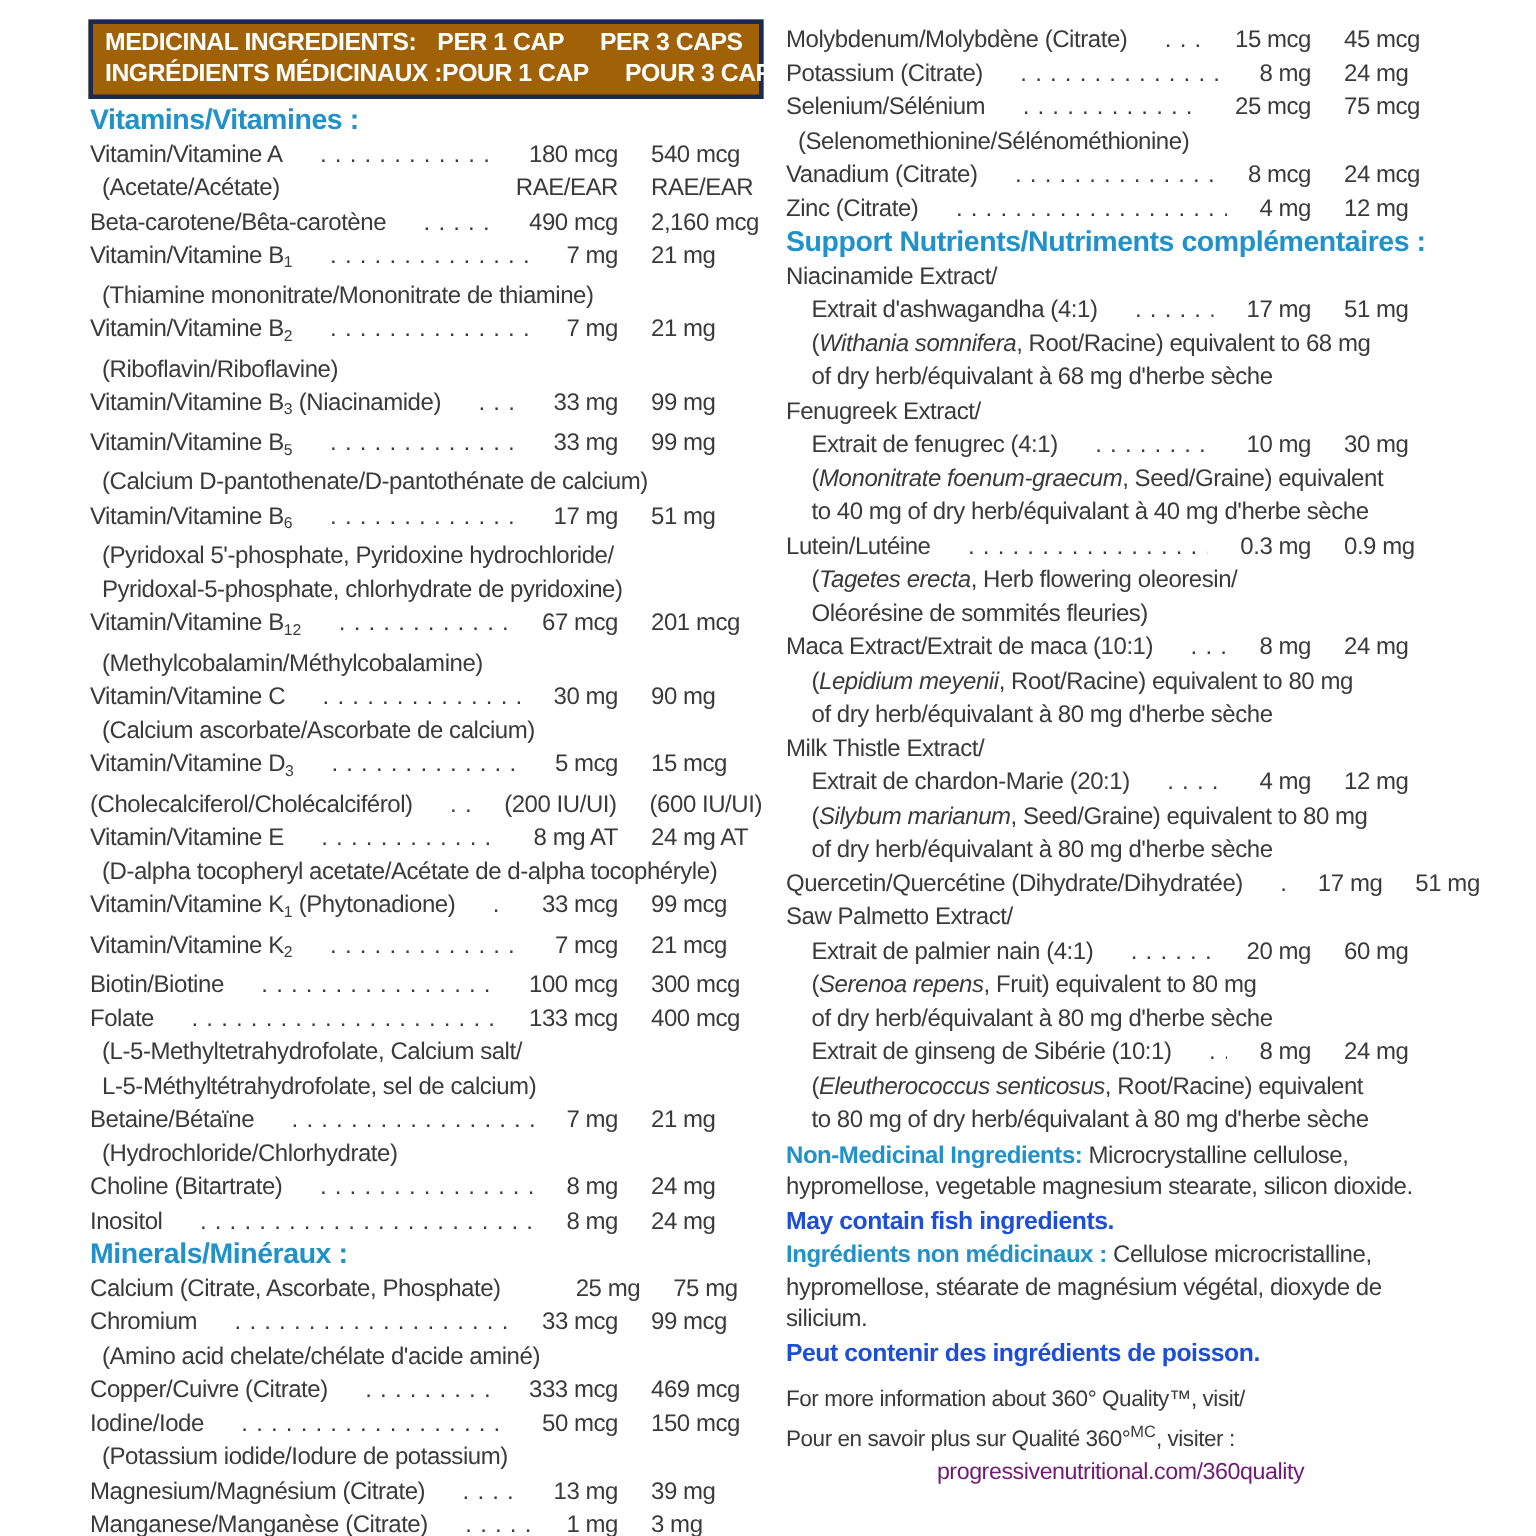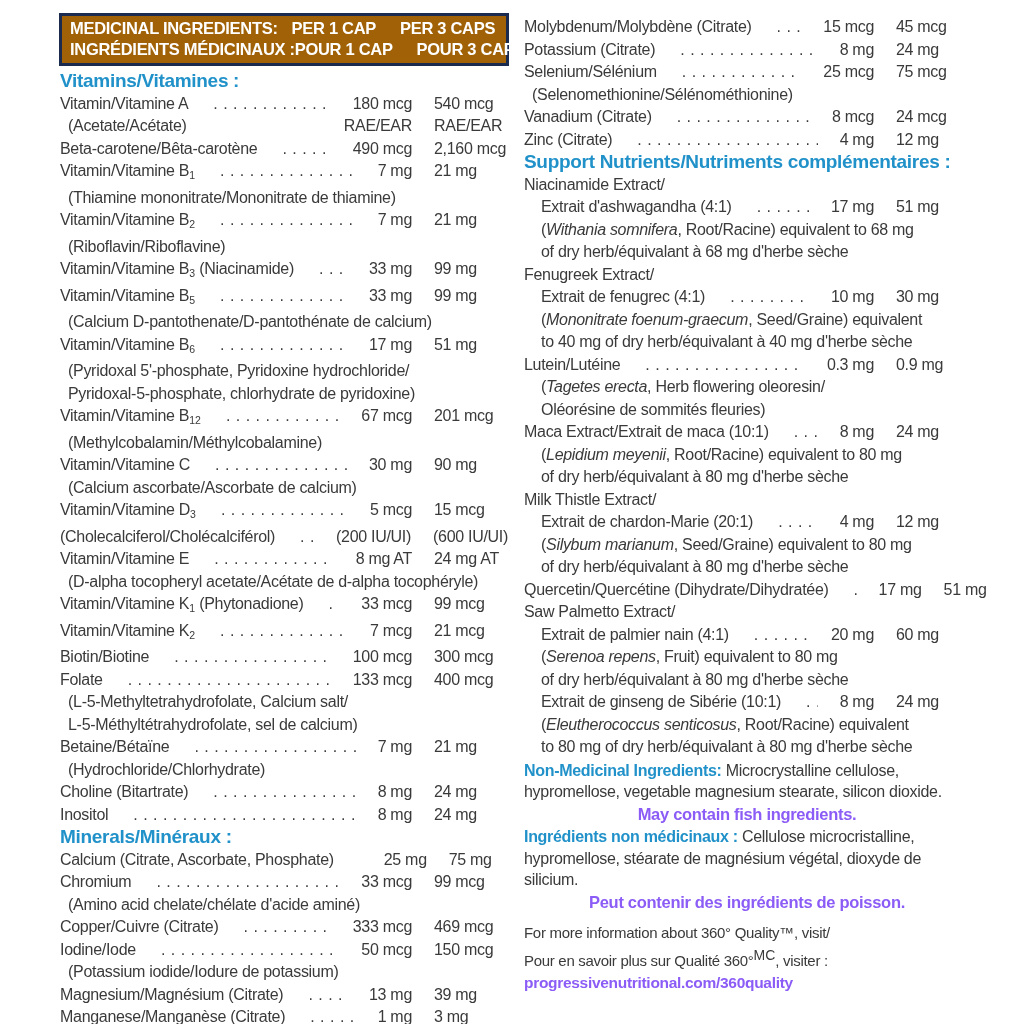--- a/index.html
+++ b/index.html
@@ -29,26 +29,26 @@
   .leader::after{content:". . . . . . . . . . . . . . . . . . . . . . . . . . . . . . . . . . . . . . . . . . . . . . . . . . . .";letter-spacing:0.5px;}
   .leader.nodots::after{content:"";}
   .v1{flex:0 0 auto;text-align:right;white-space:nowrap;}
   .v2{flex:0 0 74px;white-space:nowrap;}
   .sec{color:#2191c9;font-weight:bold;font-size:19px;}
   .note{white-space:nowrap;}
   .ind1{padding-left:8px;}
   .ind2{padding-left:17px;}
   .para{margin:1px 0;line-height:21.5px;white-space:normal;}
   .plabel{color:#2191c9;font-weight:bold;}
-  .boldline{font-weight:bold;color:#8b5cf6;font-size:16.5px;text-align:center;}
+  .boldline{font-weight:bold;color:#1d4ed8;font-size:16.5px;}
   .fn{font-size:15px;line-height:20.5px;}
-  .fnb{font-size:15.5px;line-height:21px;font-weight:bold;color:#8b5cf6;}
+  .fnb{font-size:15.5px;line-height:21px;font-weight:normal;color:#701a75;text-align:center;}
   .gap{width:100%;}
   sub{font-size:10.5px;vertical-align:-3px;letter-spacing:0;}
-  sup{font-size:14px;vertical-align:super;letter-spacing:0;}
+  sup{font-size:11px;vertical-align:super;letter-spacing:0;}
   i{font-style:italic;}
 </style>
 </head>
 <body>
 
 <div class="hdr-bar">
   <div class="hdr-row">
     <span class="hdr-label">MEDICINAL INGREDIENTS:</span>
     <span class="hdr-spacer"></span>
     <span class="hdr-c1">PER 1 CAP</span>

